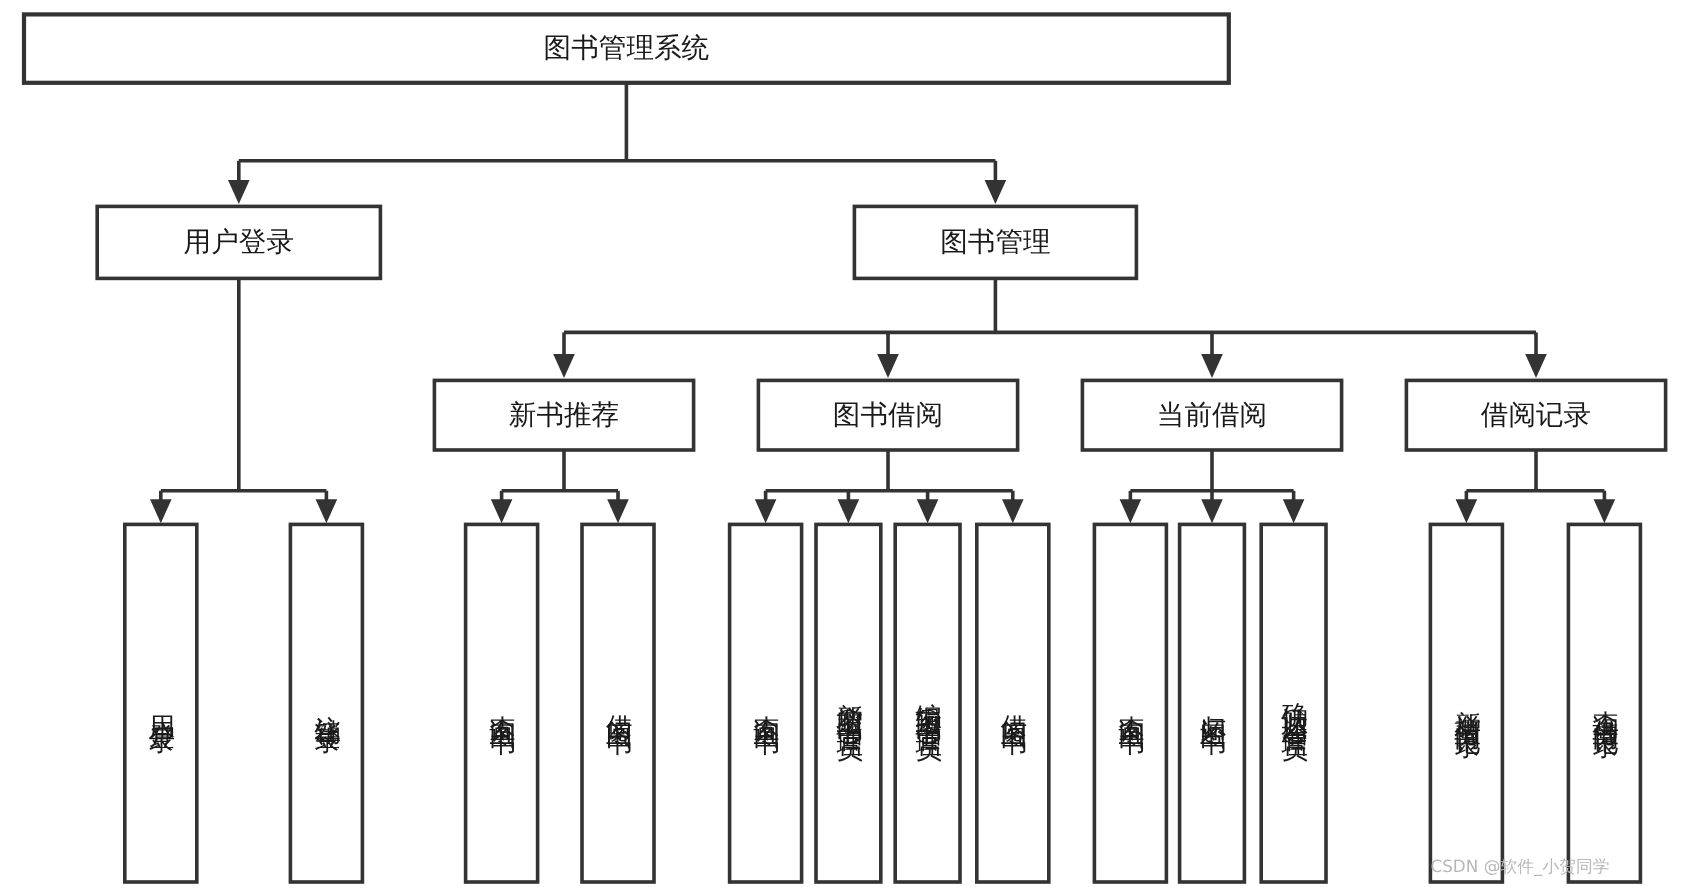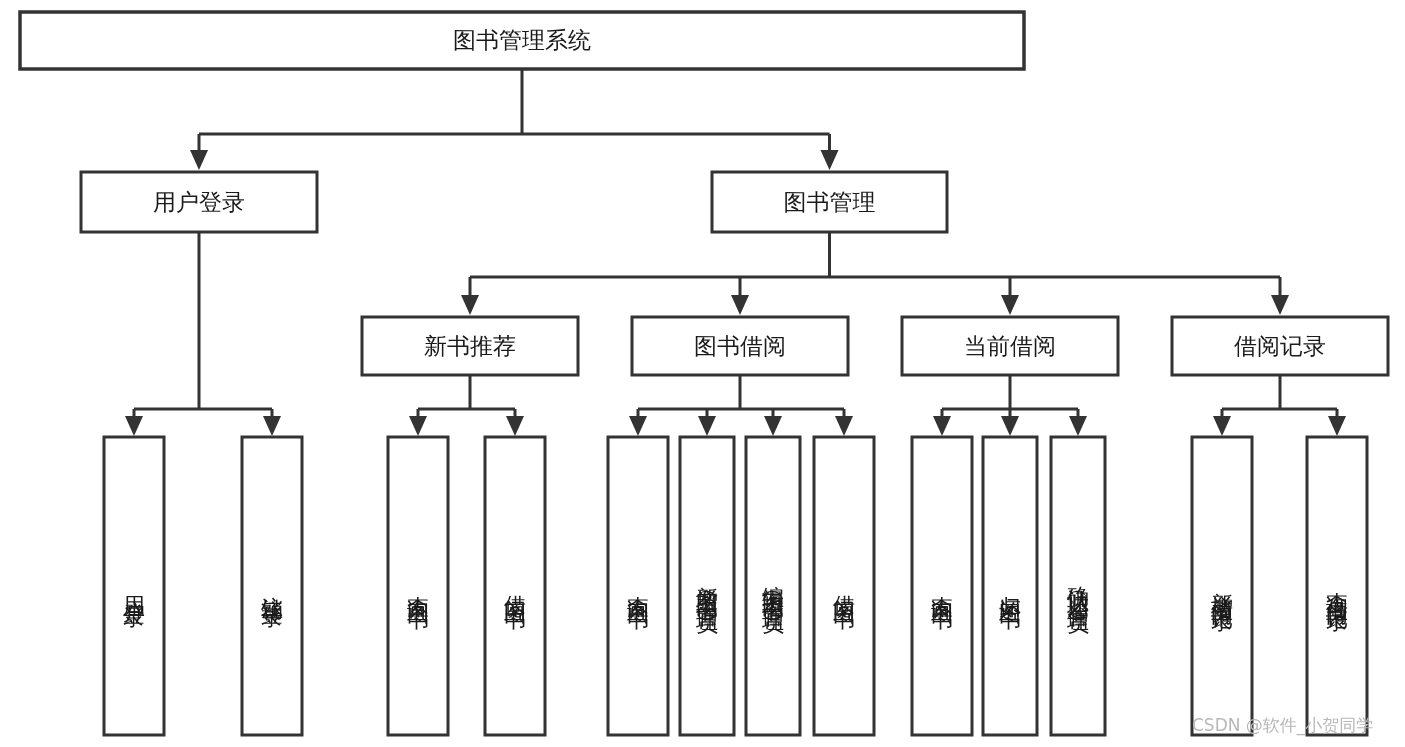--- a/index.html
+++ b/index.html
@@ -64,21 +64,21 @@
     display: flex;
     align-items: center;
     justify-content: center;
     text-align: center;
     white-space: nowrap;
     pointer-events: none;
   }
   .watermark {
     position: absolute;
     font-family: "DejaVu Sans", "Liberation Sans", sans-serif;
-    font-size: 17px;
+    font-size: 14px;
     color: #b8b8b8;
     white-space: nowrap;
   }
 </style>
 </head>
 <body>
 
 <div id="diagram-root">
 
   <svg id="tree-svg" viewBox="0 0 1405 747" xmlns="http://www.w3.org/2000/svg">

